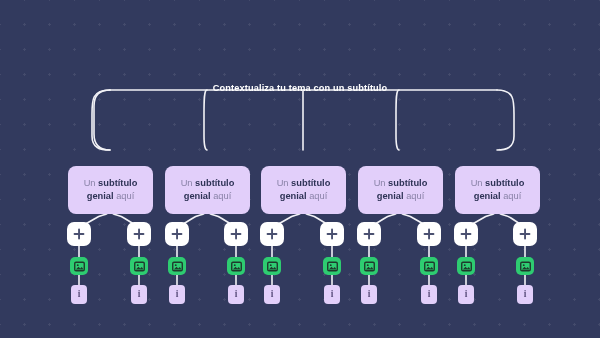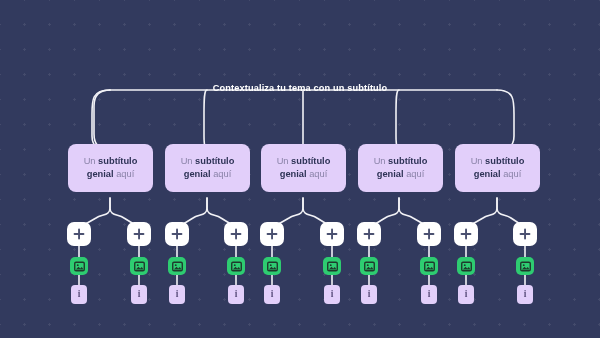--- a/index.html
+++ b/index.html
@@ -51,21 +51,21 @@
     font-weight: 700;
     letter-spacing: 0.15px;
     color: #FFFFFF;
     z-index: 5;
     white-space: nowrap;
   }
 
   
   .card {
     position: absolute;
-    top: 144px;
+    top: 166px;
     width: 85px;
     height: 48px;
     background: #E2CFFA;
     border-radius: 8px;
     display: flex;
     align-items: center;
     justify-content: center;
     z-index: 4;
     box-sizing: border-box;
     padding: 0 6px;

